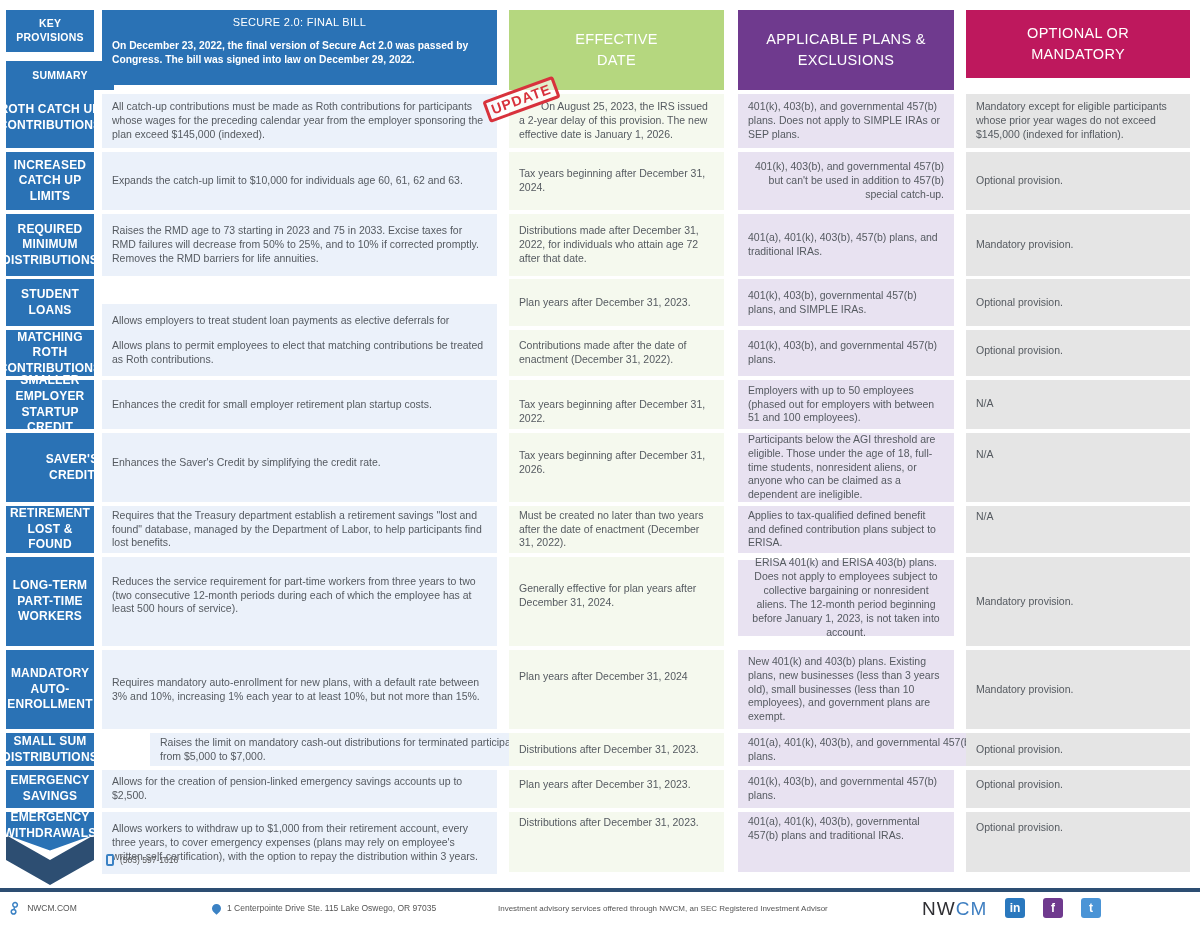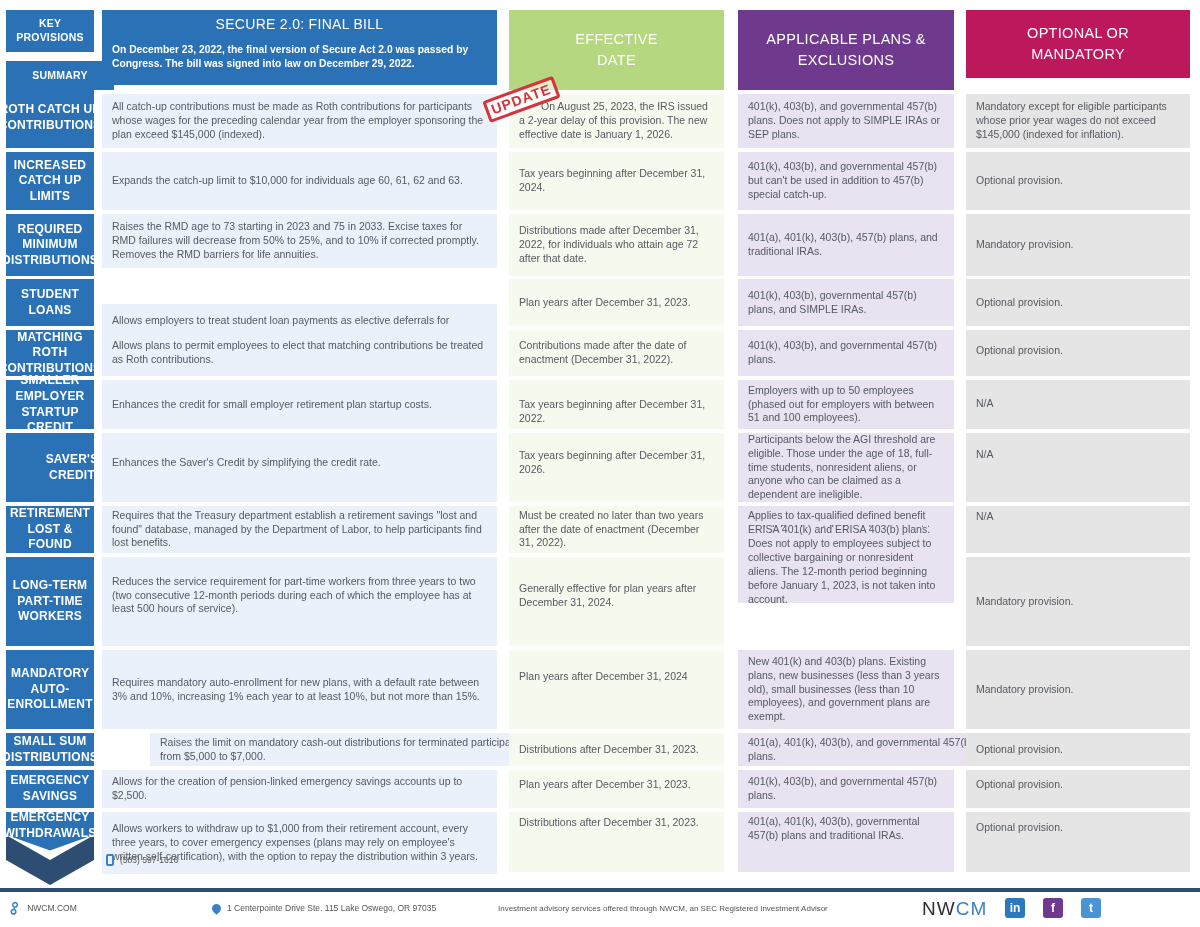--- a/index.html
+++ b/index.html
@@ -18,43 +18,43 @@
   .foot { font-size: 8.5px; color: #555; display: flex; align-items: center; gap: 6px; }
   .soc { width: 20px; height: 20px; border-radius: 3px; color: #fff; font-weight: bold; display: flex; align-items: center; justify-content: center; font-size: 12px; }
 </style>
 </head>
 <body>
 
 <div class="abs lbl hdr-lbl" style="left:6px;top:10px;width:88px;height:42px;">KEY PROVISIONS</div>
 <div class="abs lbl hdr-lbl" style="left:6px;top:61px;width:108px;height:29px;">SUMMARY</div>
 
 <div class="abs" style="left:102px;top:10px;width:395px;height:75px;background:#2a72b5;">
-  <div style="color:#fff;text-align:center;font-size:14px;margin-top:6px;letter-spacing:0.3px;">SECURE 2.0: FINAL BILL</div>
+  <div style="color:#fff;text-align:center;font-size:11px;margin-top:6px;letter-spacing:0.3px;">SECURE 2.0: FINAL BILL</div>
   <div style="color:#fff;font-weight:bold;font-size:10.3px;line-height:1.35;padding:11px 10px 0 10px;">On December 23, 2022, the final version of Secure Act 2.0 was passed by Congress. The bill was signed into law on December 29, 2022.</div>
 </div>
 
 <div class="abs hdr" style="left:509px;top:10px;width:215px;height:80px;background:#b5d77f;padding:0 50px;">EFFECTIVE DATE</div>
 <div class="abs hdr" style="left:738px;top:10px;width:216px;height:80px;background:#6f3a8e;padding:0 20px;">APPLICABLE PLANS &amp; EXCLUSIONS</div>
 <div class="abs hdr" style="left:966px;top:10px;width:224px;height:68px;background:#be185d;padding:0 50px;">OPTIONAL OR MANDATORY</div>
 
 <div class="abs lbl" style="left:6px;top:87px;width:88px;height:61px;">ROTH CATCH UP CONTRIBUTIONS</div>
 <div class="abs cell c-sum" style="left:102px;top:94px;width:395px;height:54px;">All catch-up contributions must be made as Roth contributions for participants whose wages for the preceding calendar year from the employer sponsoring the plan exceed $145,000 (indexed).</div>
 <div class="abs cell c-eff" style="left:509px;top:94px;width:215px;height:54px;text-indent:22px;">On August 25, 2023, the IRS issued a 2-year delay of this provision. The new effective date is January 1, 2026.</div>
 <div class="abs cell c-plan" style="left:738px;top:94px;width:216px;height:54px;">401(k), 403(b), and governmental 457(b) plans. Does not apply to SIMPLE IRAs or SEP plans.</div>
 <div class="abs cell c-opt" style="left:966px;top:94px;width:224px;height:54px;">Mandatory except for eligible participants whose prior year wages do not exceed $145,000 (indexed for inflation).</div>
 <div class="abs stamp" style="left:484px;top:88px;">UPDATE</div>
 
 <div class="abs lbl" style="left:6px;top:152px;width:88px;height:58px;">INCREASED CATCH UP LIMITS</div>
 <div class="abs cell c-sum" style="left:102px;top:152px;width:395px;height:58px;">Expands the catch-up limit to $10,000 for individuals age 60, 61, 62 and 63.</div>
 <div class="abs cell c-eff" style="left:509px;top:152px;width:215px;height:58px;">Tax years beginning after December 31, 2024.</div>
-<div class="abs cell c-plan" style="left:738px;top:152px;width:216px;height:58px;">401(k), 403(b), and governmental 457(b) but can't be used in addition to 457(b) special catch-up.</div>
+<div class="abs cell c-plan" style="left:738px;top:152px;width:216px;height:58px;text-align:right;">401(k), 403(b), and governmental 457(b) but can't be used in addition to 457(b) special catch-up.</div>
 <div class="abs cell c-opt" style="left:966px;top:152px;width:224px;height:58px;">Optional provision.</div>
 
 <div class="abs lbl" style="left:6px;top:214px;width:88px;height:62px;">REQUIRED MINIMUM DISTRIBUTIONS</div>
-<div class="abs cell c-sum" style="left:102px;top:214px;width:395px;height:54px;">Raises the RMD age to 73 starting in 2023 and 75 in 2033. Excise taxes for RMD failures will decrease from 50% to 25%, and to 10% if corrected promptly. Removes the RMD barriers for life annuities.</div>
+<div class="abs cell c-sum" style="left:102px;top:214px;width:395px;height:62px;">Raises the RMD age to 73 starting in 2023 and 75 in 2033. Excise taxes for RMD failures will decrease from 50% to 25%, and to 10% if corrected promptly. Removes the RMD barriers for life annuities.</div>
 <div class="abs cell c-eff" style="left:509px;top:214px;width:215px;height:62px;">Distributions made after December 31, 2022, for individuals who attain age 72 after that date.</div>
 <div class="abs cell c-plan" style="left:738px;top:214px;width:216px;height:62px;">401(a), 401(k), 403(b), 457(b) plans, and traditional IRAs.</div>
 <div class="abs cell c-opt" style="left:966px;top:214px;width:224px;height:62px;">Mandatory provision.</div>
 
 <div class="abs lbl" style="left:6px;top:279px;width:88px;height:47px;">STUDENT LOANS</div>
 <div class="abs cell c-sum" style="left:102px;top:279px;width:395px;height:47px;margin-top:25px;">Allows employers to treat student loan payments as elective deferrals for purposes of matching contributions.</div>
 <div class="abs cell c-eff" style="left:509px;top:279px;width:215px;height:47px;">Plan years after December 31, 2023.</div>
 <div class="abs cell c-plan" style="left:738px;top:279px;width:216px;height:47px;">401(k), 403(b), governmental 457(b) plans, and SIMPLE IRAs.</div>
 <div class="abs cell c-opt" style="left:966px;top:279px;width:224px;height:47px;">Optional provision.</div>
 
@@ -78,21 +78,21 @@
 
 <div class="abs lbl" style="left:6px;top:506px;width:88px;height:47px;">RETIREMENT LOST &amp; FOUND</div>
 <div class="abs cell c-sum" style="left:102px;top:506px;width:395px;height:47px;">Requires that the Treasury department establish a retirement savings "lost and found" database, managed by the Department of Labor, to help participants find lost benefits.</div>
 <div class="abs cell c-eff" style="left:509px;top:506px;width:215px;height:47px;">Must be created no later than two years after the date of enactment (December 31, 2022).</div>
 <div class="abs cell c-plan" style="left:738px;top:506px;width:216px;height:47px;">Applies to tax-qualified defined benefit and defined contribution plans subject to ERISA.</div>
 <div class="abs cell c-opt top" style="left:966px;top:506px;width:224px;height:47px;padding-top:4px;">N/A</div>
 
 <div class="abs lbl" style="left:6px;top:557px;width:88px;height:89px;">LONG-TERM PART-TIME WORKERS</div>
 <div class="abs cell c-sum" style="left:102px;top:557px;width:395px;height:89px;padding-bottom:12px;">Reduces the service requirement for part-time workers from three years to two (two consecutive 12-month periods during each of which the employee has at least 500 hours of service).</div>
 <div class="abs cell c-eff" style="left:509px;top:557px;width:215px;height:89px;padding-bottom:12px;">Generally effective for plan years after December 31, 2024.</div>
-<div class="abs cell c-plan" style="left:738px;top:527px;width:216px;height:76px;">ERISA 401(k) and ERISA 403(b) plans. Does not apply to employees subject to collective bargaining or nonresident aliens. The 12-month period beginning before January 1, 2023, is not taken into account.</div>
+<div class="abs cell c-plan" style="left:738px;top:560px;width:216px;height:76px;text-align:center;">ERISA 401(k) and ERISA 403(b) plans. Does not apply to employees subject to collective bargaining or nonresident aliens. The 12-month period beginning before January 1, 2023, is not taken into account.</div>
 <div class="abs cell c-opt" style="left:966px;top:557px;width:224px;height:89px;">Mandatory provision.</div>
 
 <div class="abs lbl" style="left:6px;top:650px;width:88px;height:79px;">MANDATORY AUTO-ENROLLMENT</div>
 <div class="abs cell c-sum" style="left:102px;top:650px;width:395px;height:79px;">Requires mandatory auto-enrollment for new plans, with a default rate between 3% and 10%, increasing 1% each year to at least 10%, but not more than 15%.</div>
 <div class="abs cell c-eff top" style="left:509px;top:650px;width:215px;height:79px;padding-top:20px;">Plan years after December 31, 2024</div>
 <div class="abs cell c-plan" style="left:738px;top:650px;width:216px;height:79px;">New 401(k) and 403(b) plans. Existing plans, new businesses (less than 3 years old), small businesses (less than 10 employees), and government plans are exempt.</div>
 <div class="abs cell c-opt" style="left:966px;top:650px;width:224px;height:79px;">Mandatory provision.</div>
 
 <div class="abs lbl" style="left:6px;top:733px;width:88px;height:33px;">SMALL SUM DISTRIBUTIONS</div>
 <div class="abs cell c-sum" style="left:102px;top:733px;width:395px;height:33px;margin-left:48px;">Raises the limit on mandatory cash-out distributions for terminated participants from $5,000 to $7,000.</div>

